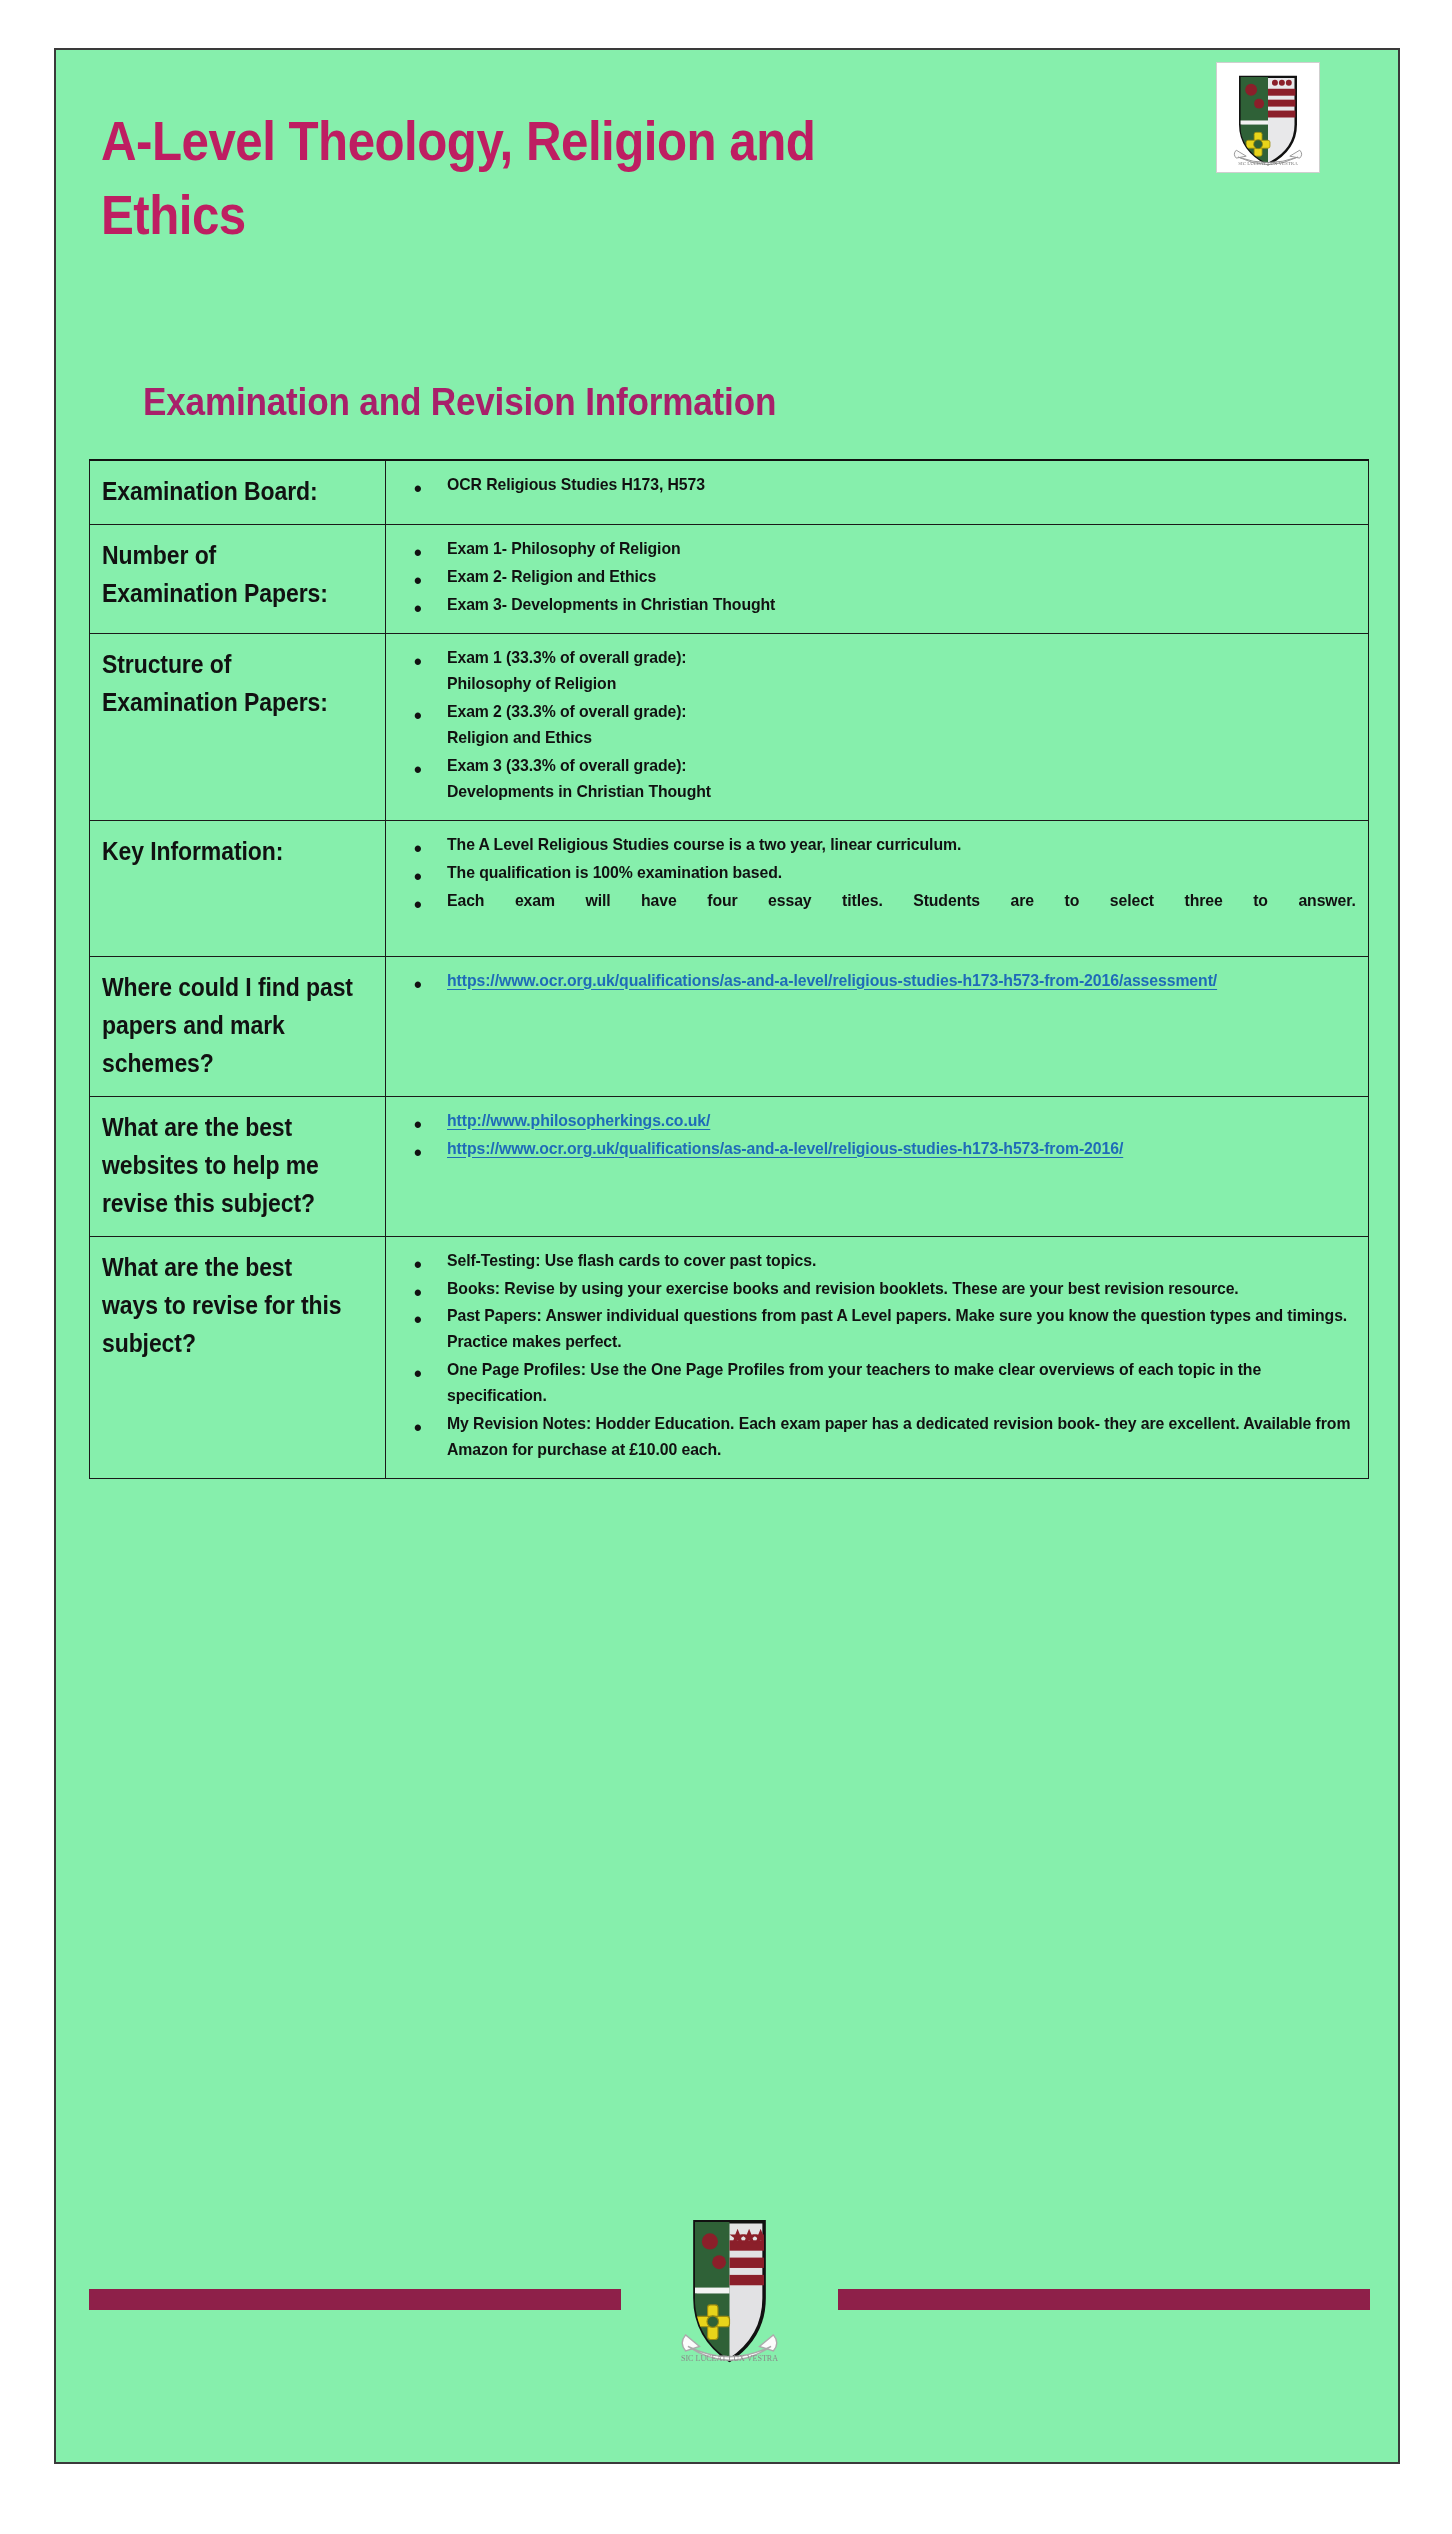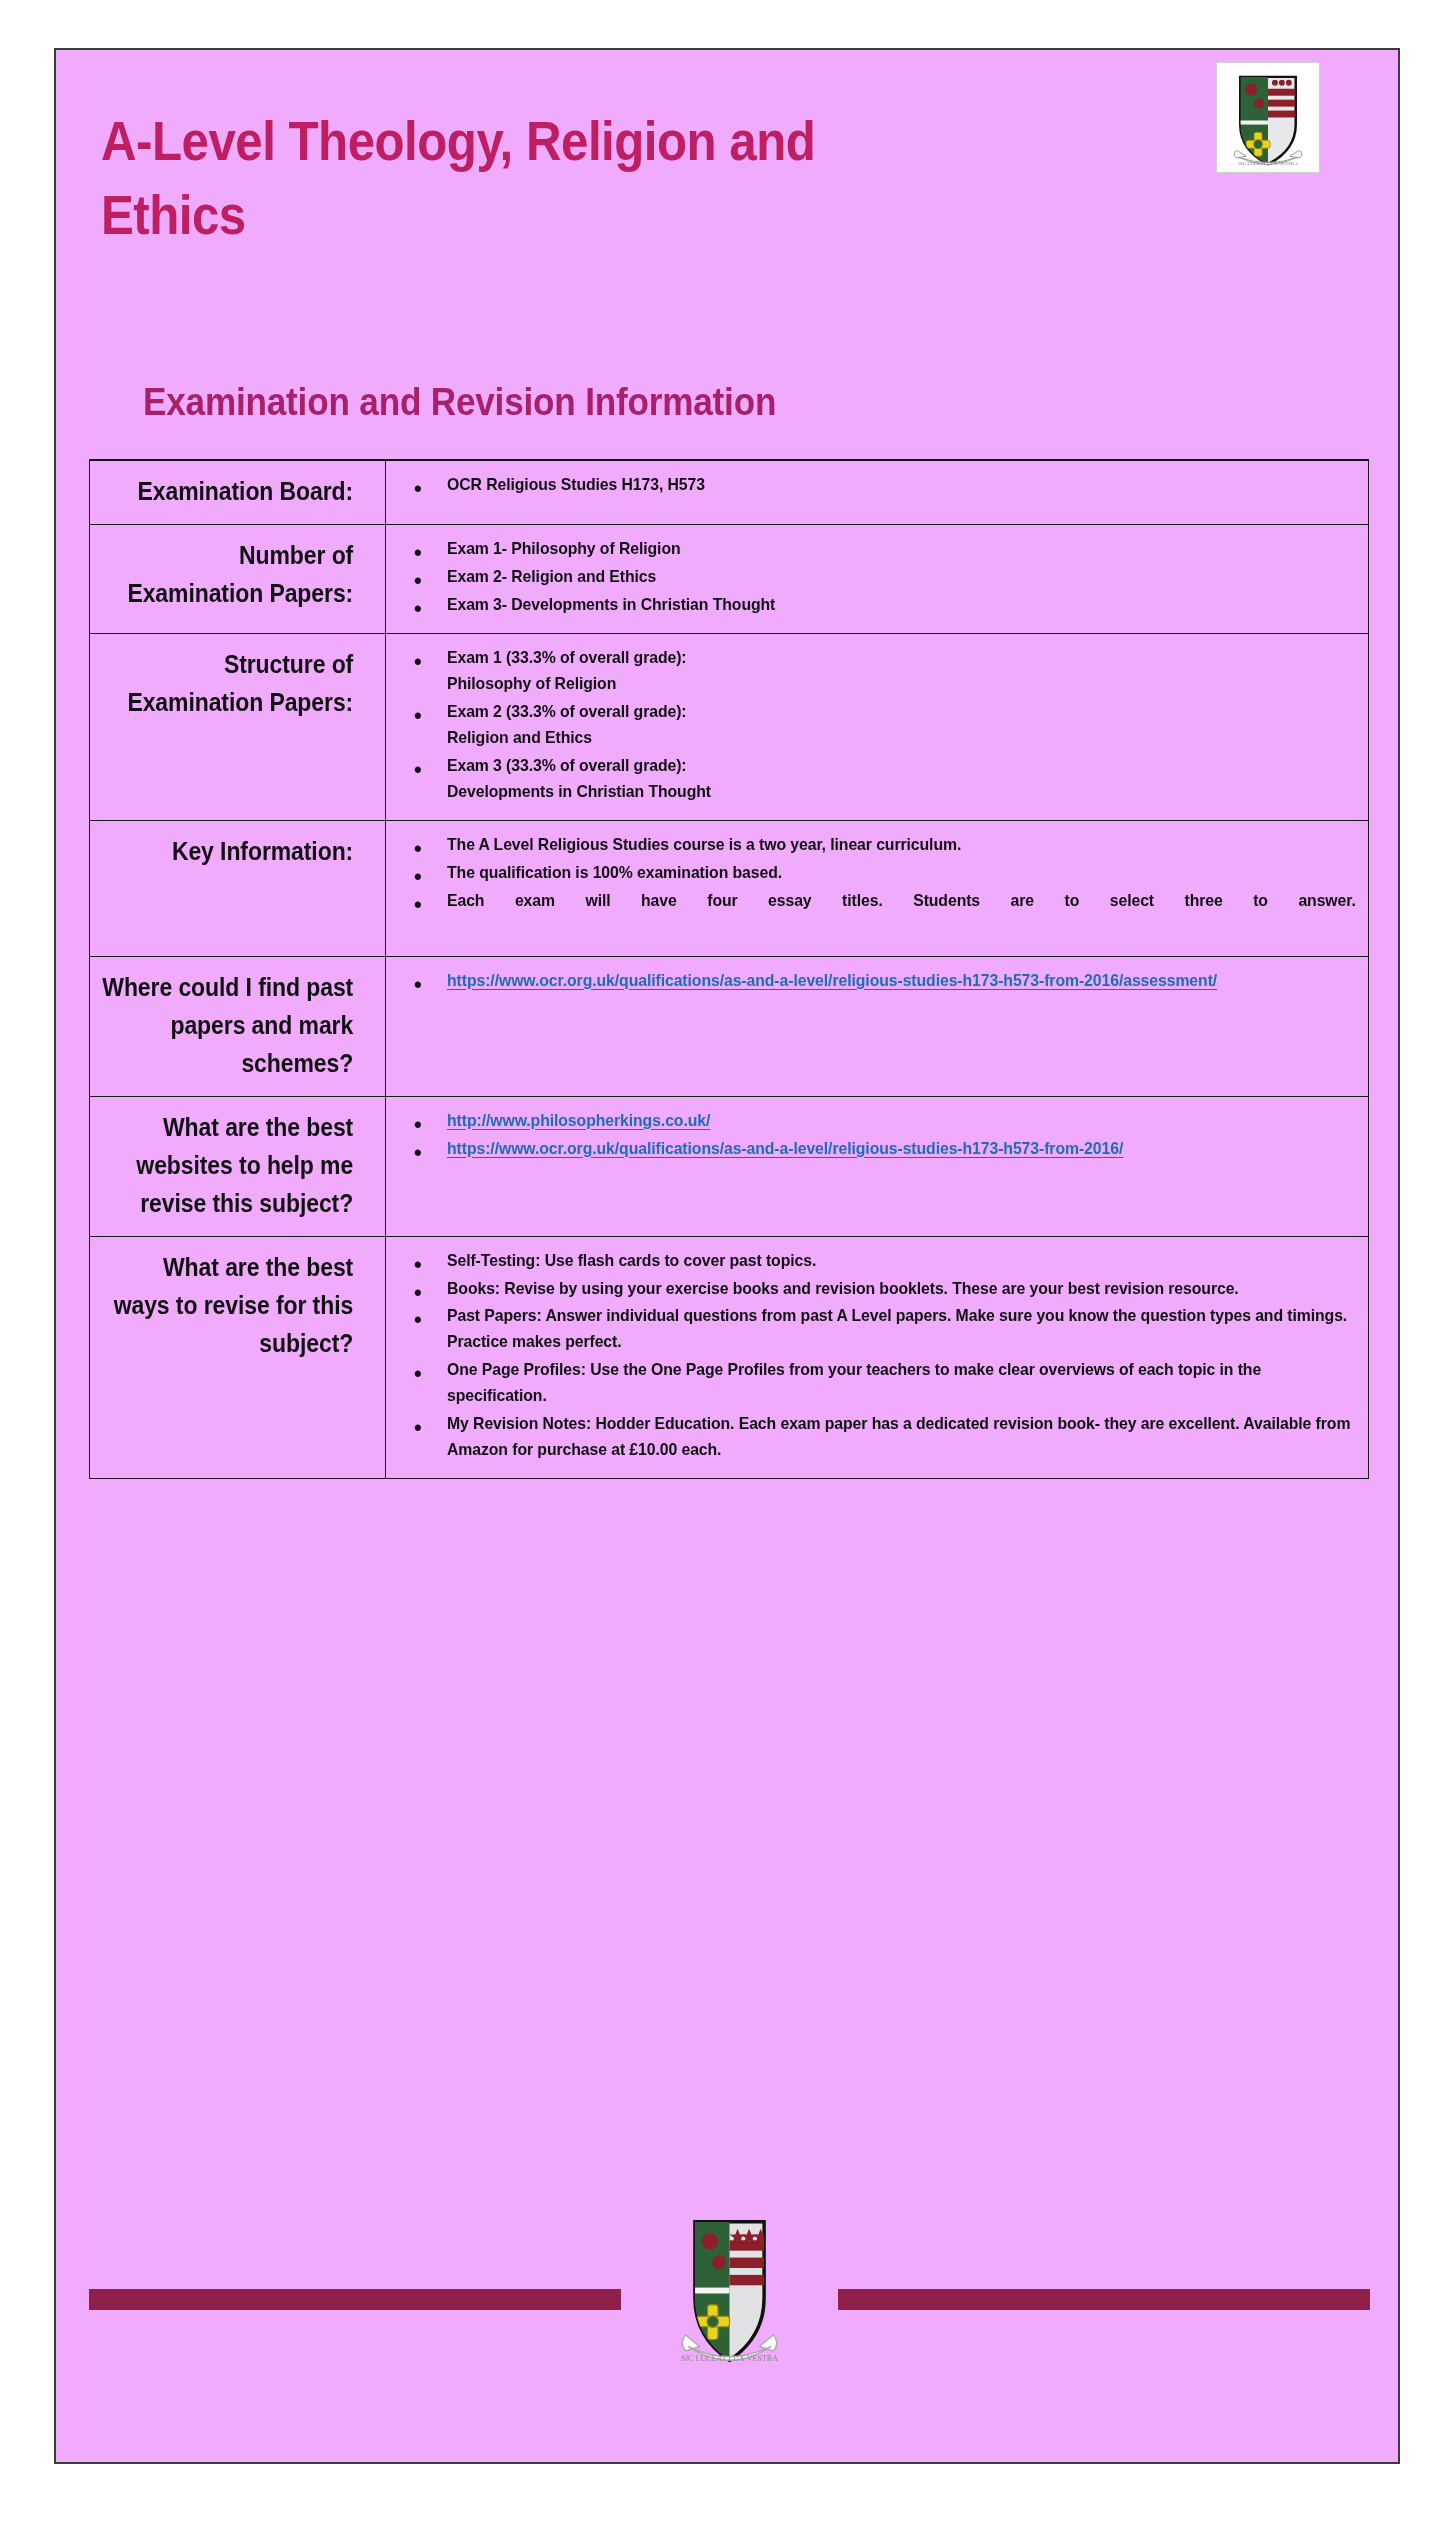--- a/index.html
+++ b/index.html
@@ -15,21 +15,21 @@
   }
 
   
   .page {
     position: absolute;
     left: 54px;
     top: 48px;
     width: 1346px;
     height: 2416px;
     border: 2px solid #3a3a3a;
-    background: #f0abfc;
+    background: #86efac;
     box-sizing: border-box;
   }
 
   
   .header-area {
     position: relative;
     padding: 0;
     height: 396px;
   }
   .doc-title {
@@ -104,21 +104,20 @@
   .info-table td {
     border: 1px solid #1a1a1a;
     vertical-align: top;
     padding: 0;
   }
   .info-table tr:first-child td { border-top: 2.5px solid #111; }
 
   td.label-cell {
     width: 273px;
     padding: 11px 10px 14px 12px;
-    text-align: right;
   }
   td.content-cell {
     padding: 11px 12px 14px 0px;
   }
 
   .label-text {
     font-size: 25px;
     font-weight: bold;
     color: #111111;
     line-height: 1.52;

